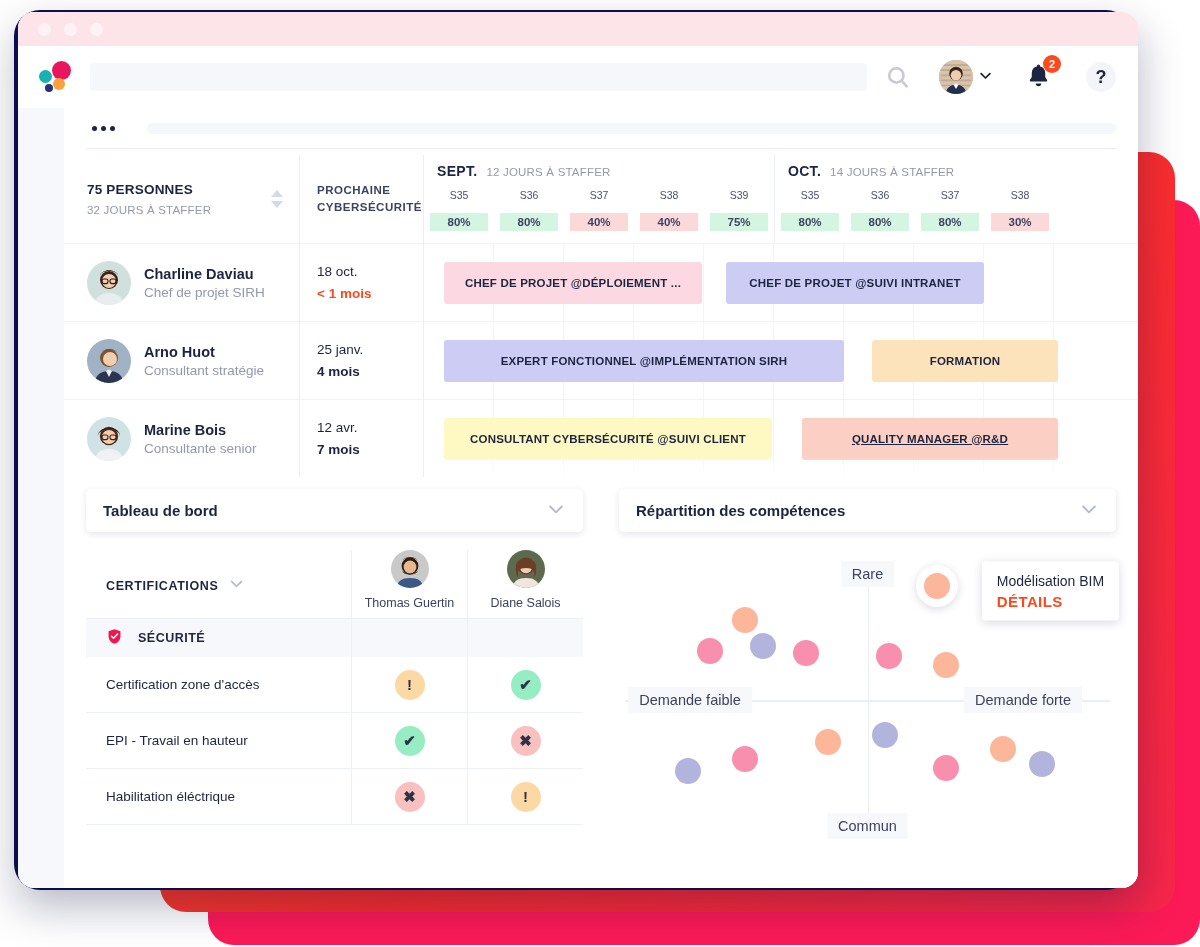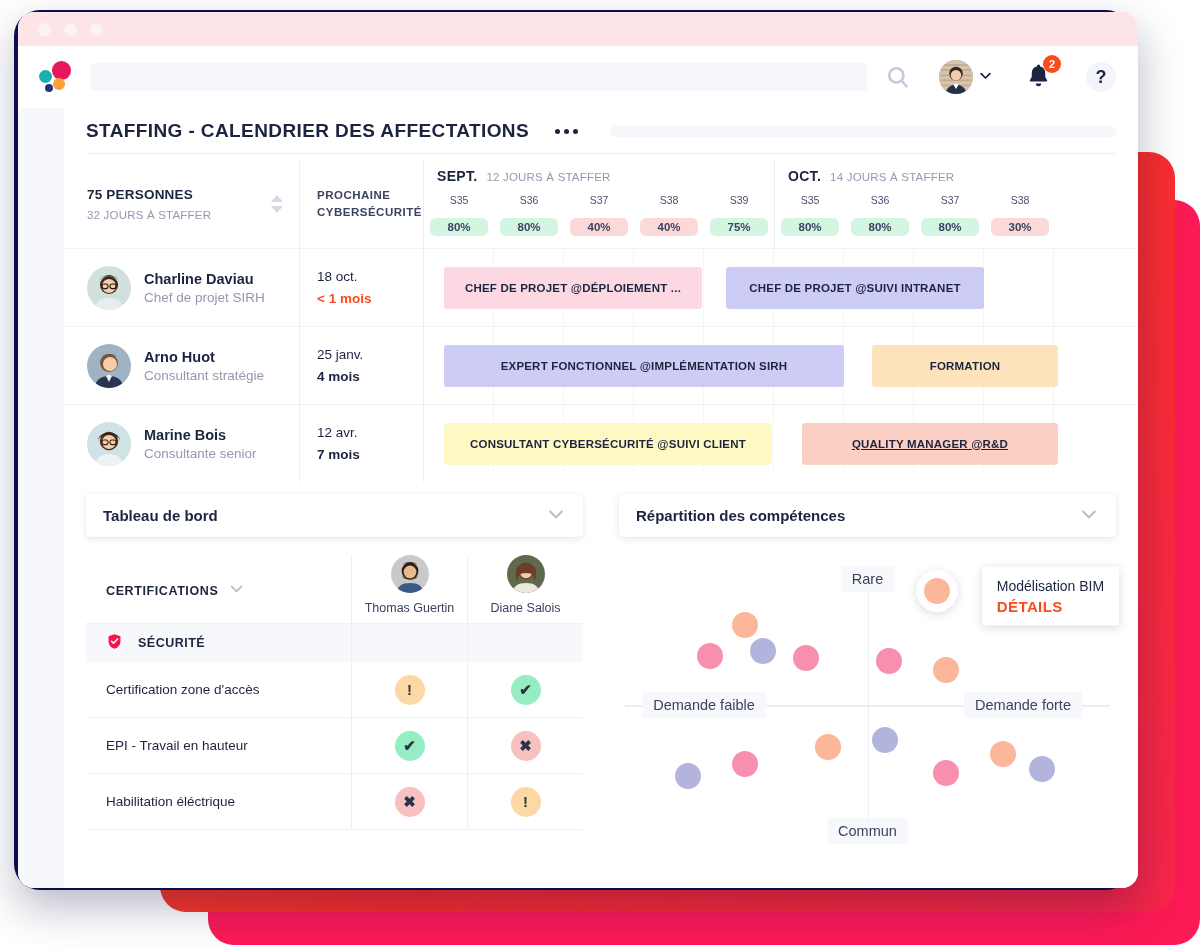--- a/index.html
+++ b/index.html
@@ -101,21 +101,21 @@
   
   #gantt-head { height: 88px; display: flex; }
   .month-block { position: relative; }
   .month-block + .month-block { border-left: 1px solid #eceef6; }
   .month-title-row { display: flex; align-items: baseline; gap: 9px; padding: 8px 0 0 13px; }
   .month-name { font-size: 14px; font-weight: bold; color: #1d2440; letter-spacing: .3px; }
   .month-sub  { font-size: 11.5px; color: #9498ae; letter-spacing: .2px; white-space: nowrap; }
   .weeks { display: flex; margin-top: 10px; }
   .week { width: 70px; flex: 0 0 70px; text-align: center; }
   .week-label { font-size: 10.5px; color: #4a5070; margin-bottom: 5px; }
-  .week-pct { font-size: 11.5px; font-weight: bold; padding: 3px 0; border-radius: 6px; margin: 12px 6px; }
+  .week-pct { font-size: 11.5px; font-weight: bold; padding: 3px 0; border-radius: 0; margin: 12px 6px; }
   .pct-good { background: #d5f5e3; color: #3c4260; }
   .pct-bad  { background: #fbd9d9; color: #3c4260; }
 
   
   .row { height: 78px; display: flex; align-items: center; border-top: 1px solid #f1f2f8; }
   #col-people .row, #col-dispo .row { border-top: 1px solid #f1f2f8; }
   .person { display: flex; align-items: center; gap: 13px; padding-left: 23px; }
   .p-avatar { width: 44px; height: 44px; border-radius: 50%; overflow: hidden; flex: 0 0 44px; }
   .p-avatar svg { display: block; width: 100%; height: 100%; }
   .p-name { font-size: 14.5px; font-weight: bold; color: #1d2440; }
@@ -275,21 +275,20 @@
 
     <button id="help-button">?</button>
   </div>
 
   <div id="body-area">
     <div id="rail"></div>
 
     <div id="content">
 
       <div id="title-row">
-        <div id="page-title">STAFFING  -  CALENDRIER DES AFFECTATIONS</div>
         <div id="more-menu">
           <span></span>
             <span></span>
             <span></span>
         </div>
         <div id="title-placeholder"></div>
       </div>
       <div id="title-underline"></div>
 
       <div id="staffing">
@@ -596,21 +595,21 @@
                 <div class="dot-pt d-pink" style="width: 26px; height: 26px; left: 25.36%; top: 208.8px;"></div>
                 <div class="dot-pt d-pink" style="width: 26px; height: 26px; left: 65.84%; top: 218.4px;"></div>
                 <div class="dot-pt d-lilac" style="width: 26px; height: 26px; left: 28.88%; top: 96px;"></div>
                 <div class="dot-pt d-lilac" style="width: 26px; height: 26px; left: 13.92%; top: 220.8px;"></div>
                 <div class="dot-pt d-lilac" style="width: 26px; height: 26px; left: 53.52%; top: 184.8px;"></div>
                 <div class="dot-pt d-lilac" style="width: 26px; height: 26px; left: 85.2%; top: 213.6px;"></div>
               </div>
 
             <div class="axis-label" style="left:50%; top:24px;">Rare</div>
             <div class="axis-label" style="left:50%; top:276px;">Commun</div>
-            <div class="axis-label" style="left:85px; top:50%;">Demande faible</div>
+            <div class="axis-label" style="left:71px; top:50%;">Demande faible</div>
             <div class="axis-label" style="left:404px; top:50%;">Demande forte</div>
 
             <div id="highlight-ring" style="left:64%; top:36px;">
                 <i></i>
               </div>
             <div id="tooltip" style="left:73%; top:41px;">
               <div id="tt-title">Modélisation BIM</div>
               <div id="tt-link">DÉTAILS</div>
             </div>
           </div>

